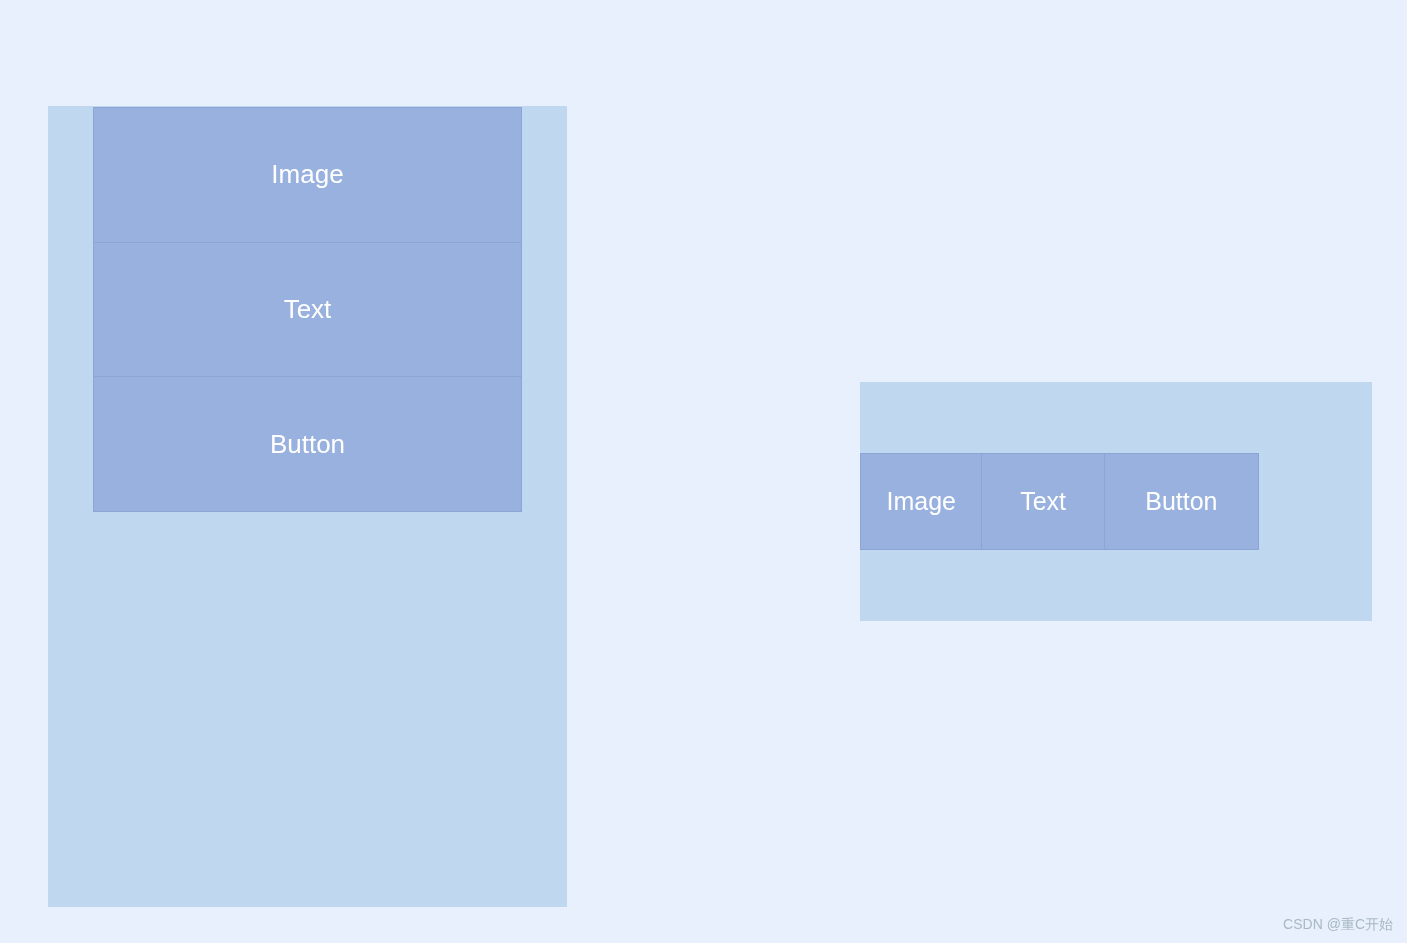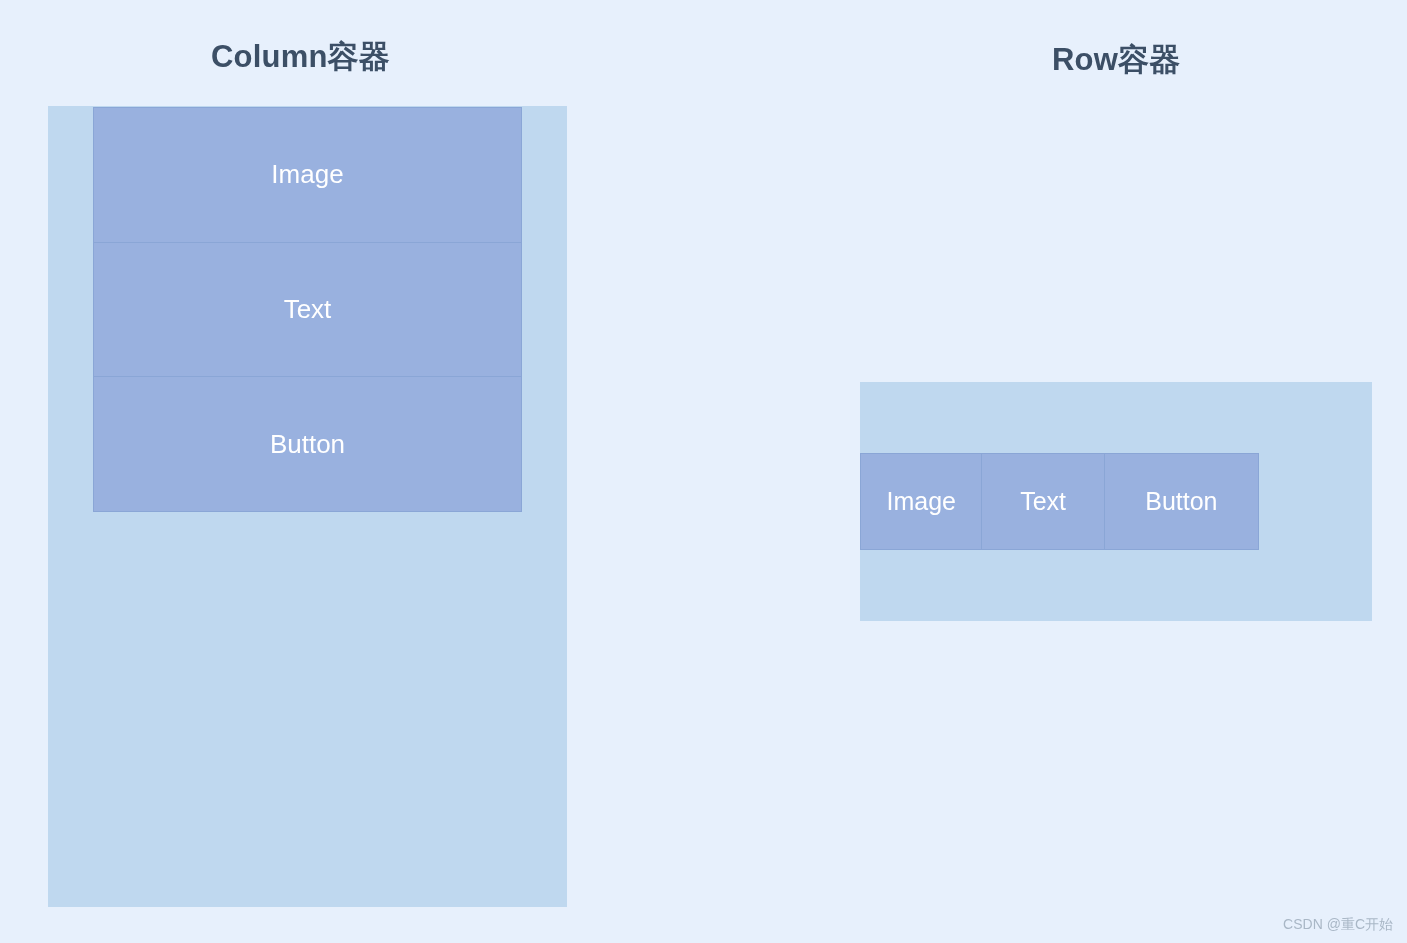--- a/index.html
+++ b/index.html
@@ -116,31 +116,29 @@
     color: #a9b7c6;
     white-space: nowrap;
     text-align: right;
   }
 </style>
 </head>
 <body>
 
 <div class="diagram-root">
 
-  <div class="section-title" id="title-column">Column容器</div>
 
   <div class="outer-container" id="column-container"></div>
 
   <div class="inner-stack" id="column-stack">
     <div class="cell cell-image">Image</div>
     <div class="cell cell-text">Text</div>
     <div class="cell cell-button">Button</div>
   </div>
 
-  <div class="section-title" id="title-row">Row容器</div>
 
   <div class="outer-container" id="row-container"></div>
 
   <div class="inner-stack" id="row-stack">
     <div class="cell cell-image">Image</div>
     <div class="cell cell-text">Text</div>
     <div class="cell cell-button">Button</div>
   </div>
 
   <div id="watermark">CSDN @重C开始</div>

